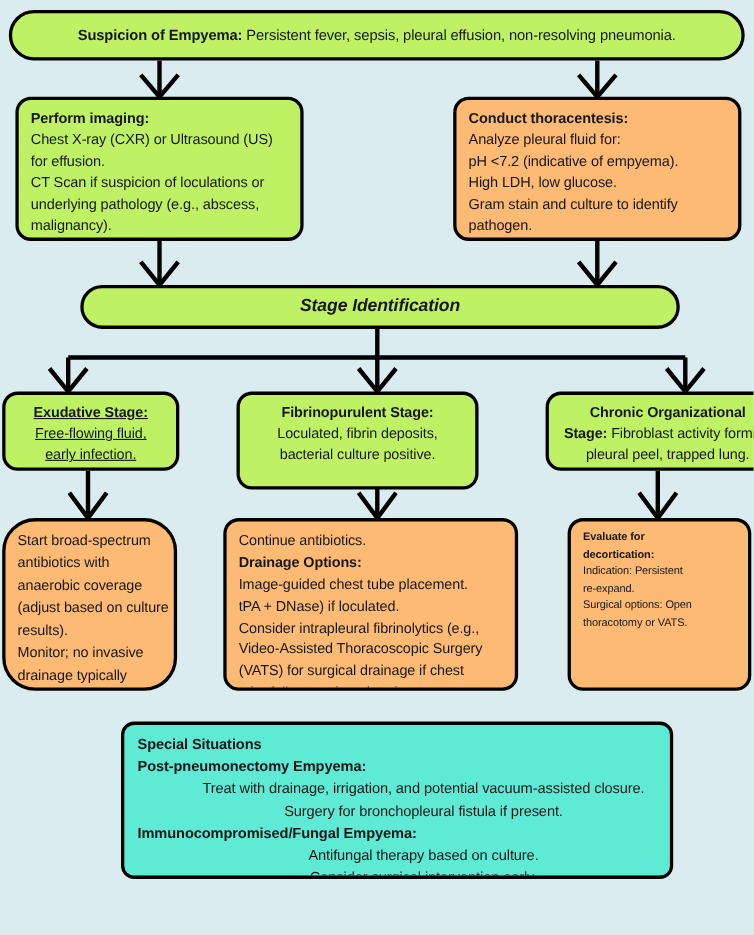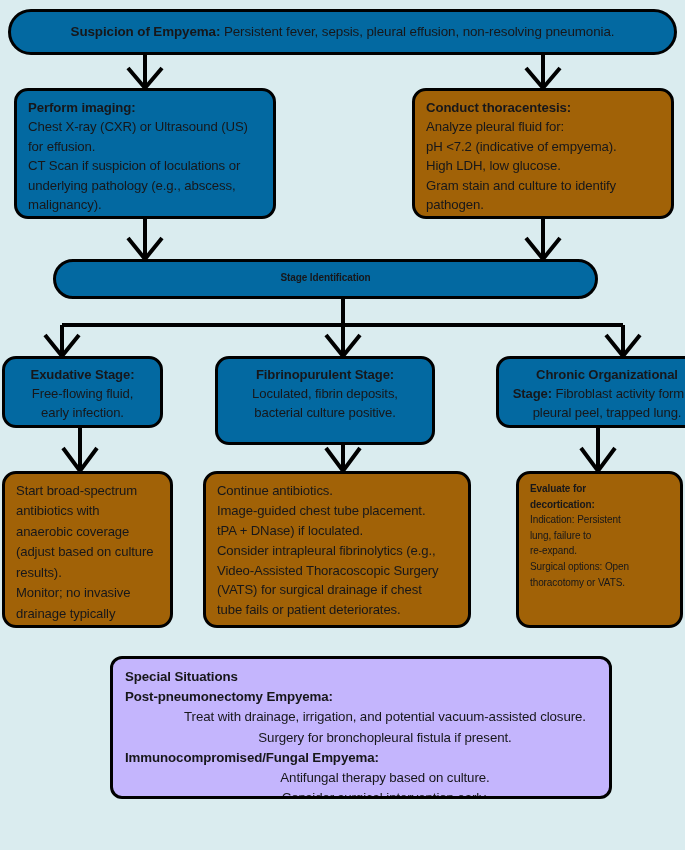--- a/index.html
+++ b/index.html
@@ -39,23 +39,23 @@
     z-index: 2;
     border: 3px solid #000;
     border-radius: 14px;
     padding: 7px 11px 8px 11px;
     font-size: 13.3px;
     line-height: 1.47;
     letter-spacing: -0.1px;
     overflow: hidden;
   }
 
-  .node.pink   { background: #0369a1; }
-  .node.cream  { background: #a16207; }
-  .node.yellow { background: #c4b5fd; border-radius: 12px; }
+  .node.pink   { background: #bef264; }
+  .node.cream  { background: #fdba74; }
+  .node.yellow { background: #5eead4; border-radius: 12px; }
 
   .node .b { font-weight: bold; }
   .node .line { display: block; white-space: nowrap; }
 
   
   #n-suspicion {
     left: 8px; top: 9px; width: 669px; height: 46px;
     border-radius: 23px;
     display: flex; align-items: center; justify-content: center;
     padding: 0 14px;
@@ -66,53 +66,56 @@
     left: 14px; top: 88px; width: 262px; height: 131px;
     font-size: 13.2px;
   }
 
   #n-thoracentesis {
     left: 412px; top: 88px; width: 262px; height: 131px;
     font-size: 13.2px;
   }
 
   #n-stage {
-    left: 53px; top: 259px; width: 545px; height: 40px;
+    left: 73px; top: 259px; width: 545px; height: 40px;
     border-radius: 20px;
     display: flex; align-items: center; justify-content: center;
     font-weight: bold;
-    font-size: 10px;
+    font-size: 16px;
+    font-style: italic;
   }
 
   #n-exudative {
     left: 2px; top: 356px; width: 161px; height: 72px;
     text-align: center;
     font-size: 13.1px;
     padding: 6px 7px;
+    text-decoration: underline;
   }
 
   #n-fibrino {
     left: 215px; top: 356px; width: 220px; height: 89px;
     text-align: center;
     font-size: 13.1px;
     padding: 6px 7px;
   }
 
   #n-chronic {
     left: 461px; top: 356px; width: 222px; height: 72px;
     text-align: center;
     font-size: 13.1px;
     padding: 6px 7px;
     margin-left: 35px;
   }
 
   #n-tx-exudative {
-    left: 2px; top: 471px; width: 171px; height: 157px;
+    left: 2px; top: 471px; width: 159px; height: 157px;
     font-size: 13.1px;
     line-height: 1.56;
+    border-radius: 30px;
   }
 
   #n-tx-fibrino {
     left: 203px; top: 471px; width: 268px; height: 157px;
     font-size: 13.1px;
     line-height: 1.52;
   }
 
   #n-tx-chronic {
     left: 516px; top: 471px; width: 167px; height: 157px;
@@ -221,33 +224,33 @@
     <span class="line">anaerobic coverage</span>
     <span class="line">(adjust based on culture</span>
     <span class="line">results).</span>
     <span class="line">Monitor; no invasive</span>
     <span class="line">drainage typically</span>
     <span class="line">required.</span>
   </div>
 
   <div class="node cream" id="n-tx-fibrino">
     <span class="line">Continue antibiotics.</span>
+    <span class="line b">Drainage Options:</span>
     <span class="line">Image-guided chest tube placement.</span>
     <span class="line">tPA + DNase) if loculated.</span>
     <span class="line">Consider intrapleural fibrinolytics (e.g.,</span>
     <span class="line">Video-Assisted Thoracoscopic Surgery</span>
     <span class="line">(VATS) for surgical drainage if chest</span>
     <span class="line">tube fails or patient deteriorates.</span>
   </div>
 
   <div class="node cream" id="n-tx-chronic">
     <span class="line b">Evaluate for</span>
     <span class="line b">decortication:</span>
     <span class="line">Indication: Persistent</span>
-    <span class="line">lung, failure to</span>
     <span class="line">re-expand.</span>
     <span class="line">Surgical options: Open</span>
     <span class="line">thoracotomy or VATS.</span>
   </div>
 
   <div class="node yellow" id="n-special">
     <span class="line b">Special Situations</span>
     <span class="line b">Post-pneumonectomy Empyema:</span>
     <span class="line indent">Treat with drainage, irrigation, and potential vacuum-assisted closure.</span>
     <span class="line indent">Surgery for bronchopleural fistula if present.</span>

